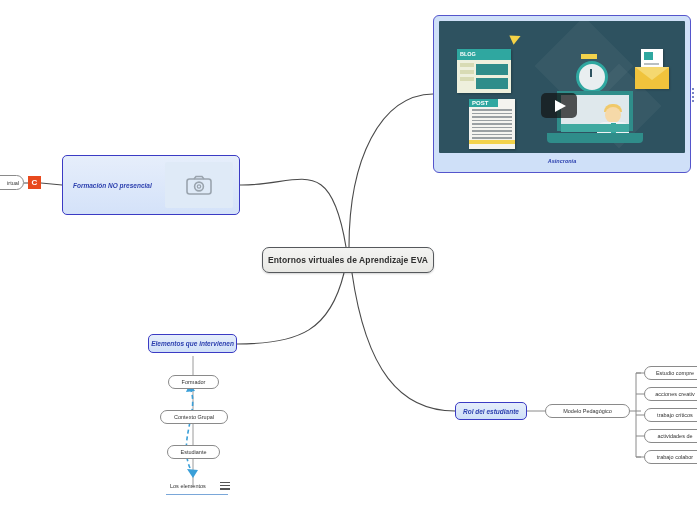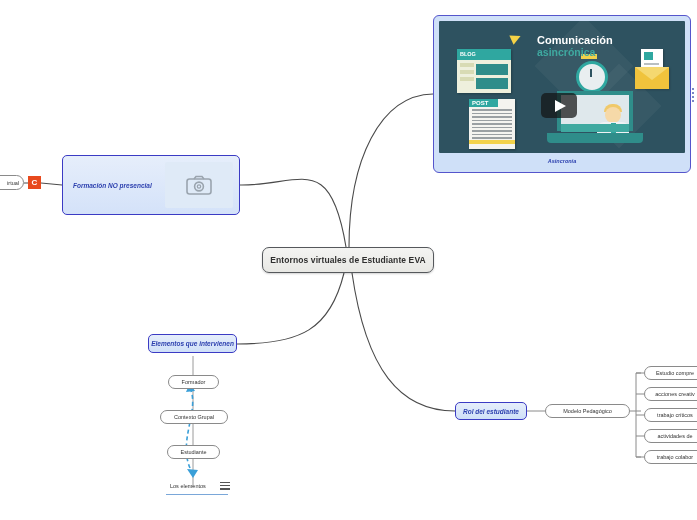--- a/index.html
+++ b/index.html
@@ -349,21 +349,21 @@
     <line x1="630" y1="411" x2="641" y2="411" stroke="#8a8a8a" stroke-width="1"></line>
     <path d="M641 373 L 636 373 L 636 457 L 641 457" fill="none" stroke="#8a8a8a" stroke-width="1"></path>
     <line x1="636" y1="373" x2="644" y2="373" stroke="#8a8a8a" stroke-width="1"></line>
     <line x1="636" y1="394" x2="644" y2="394" stroke="#8a8a8a" stroke-width="1"></line>
     <line x1="636" y1="415" x2="644" y2="415" stroke="#8a8a8a" stroke-width="1"></line>
     <line x1="636" y1="436" x2="644" y2="436" stroke="#8a8a8a" stroke-width="1"></line>
     <line x1="636" y1="457" x2="644" y2="457" stroke="#8a8a8a" stroke-width="1"></line>
   </svg>
 
   <div class="node-root">
-    <span>Entornos virtuales de Estudiante EVA</span>
+    <span>Entornos virtuales de Aprendizaje EVA</span>
   </div>
 
   <div class="card-image">
     <div class="thumb">
       <div class="bg-shape" style="left:110px;top:10px;width:70px;height:70px;"></div>
       <div class="bg-shape" style="left:150px;top:55px;width:60px;height:60px;"></div>
 
       <div class="paper-plane"></div>
 
       <div class="blog-card">
@@ -398,24 +398,20 @@
         <div class="screen">
           <div class="person-hair"></div>
           <div class="person-head"></div>
           <div class="person-body"></div>
           <div class="person-tie"></div>
         </div>
         <div class="keys"></div>
         <div class="base"></div>
       </div>
 
-      <div class="thumb-title">
-        <span>Comunicación</span>
-        <span class="thumb-subtitle">asincrónica</span>
-      </div>
 
       <div class="play-btn">
         <div class="play-tri"></div>
       </div>
     </div>
     <div class="thumb-caption">Asincronía</div>
   </div>
 
   <div class="edge-handle">
     <i></i>

